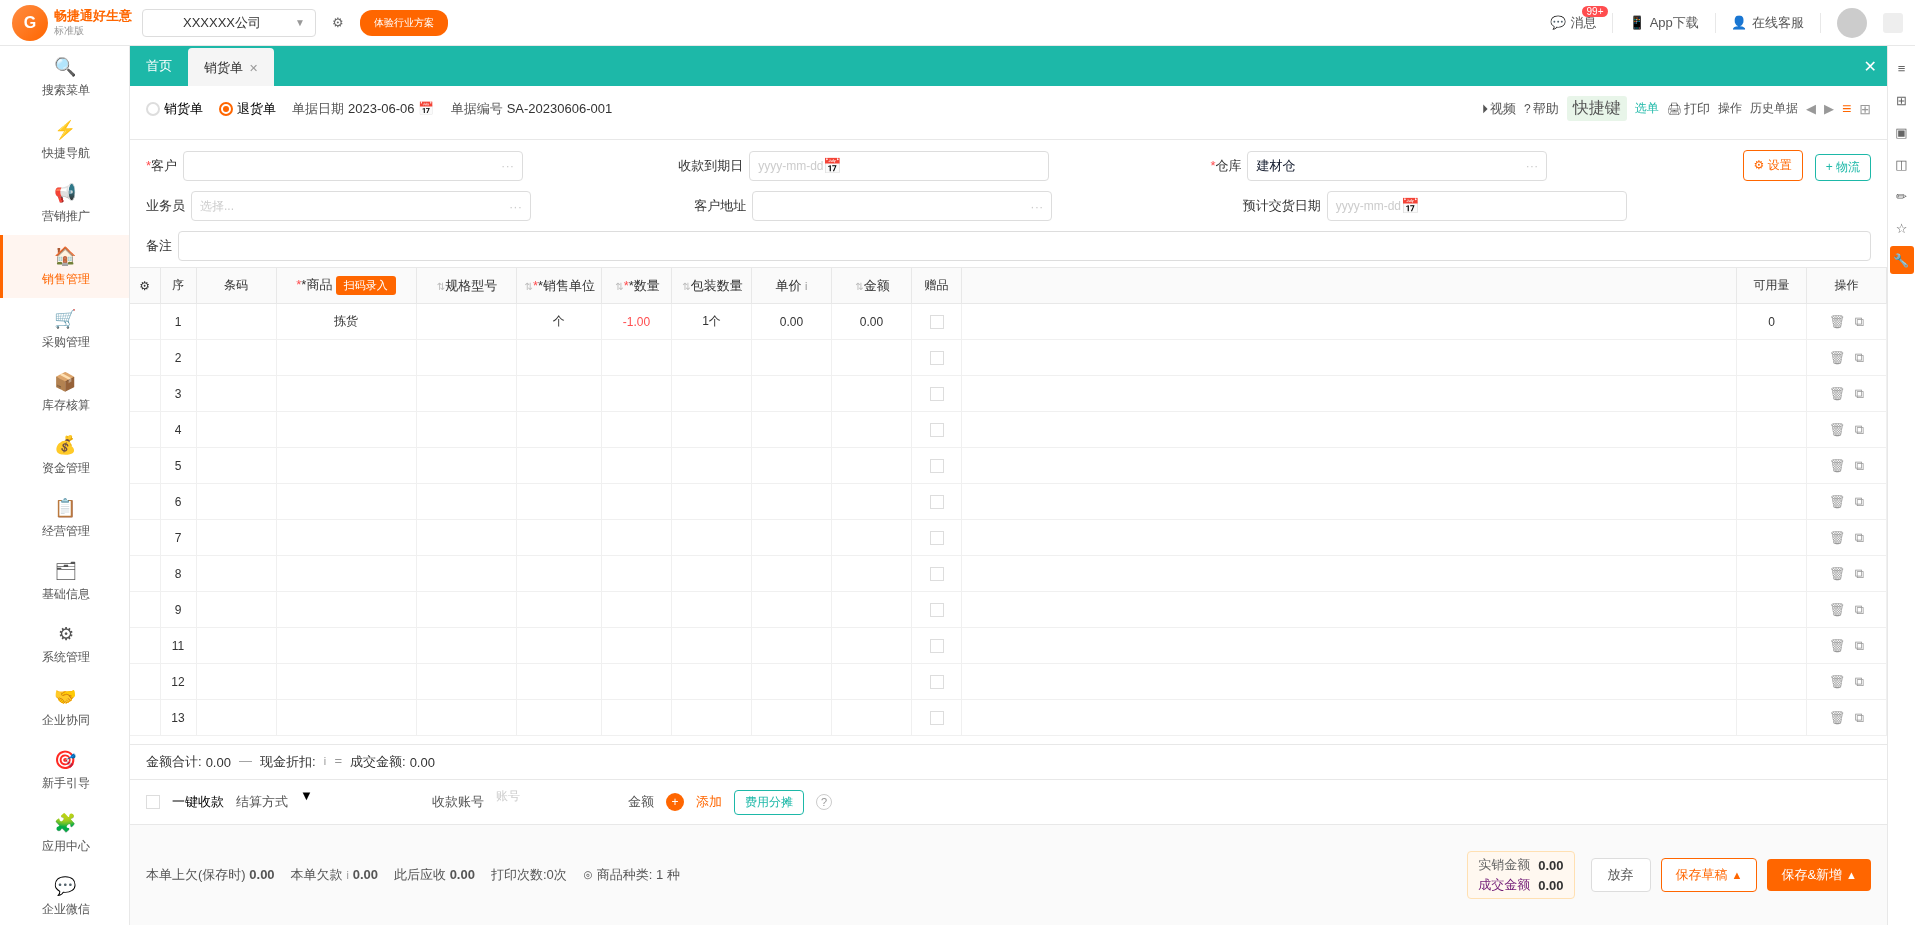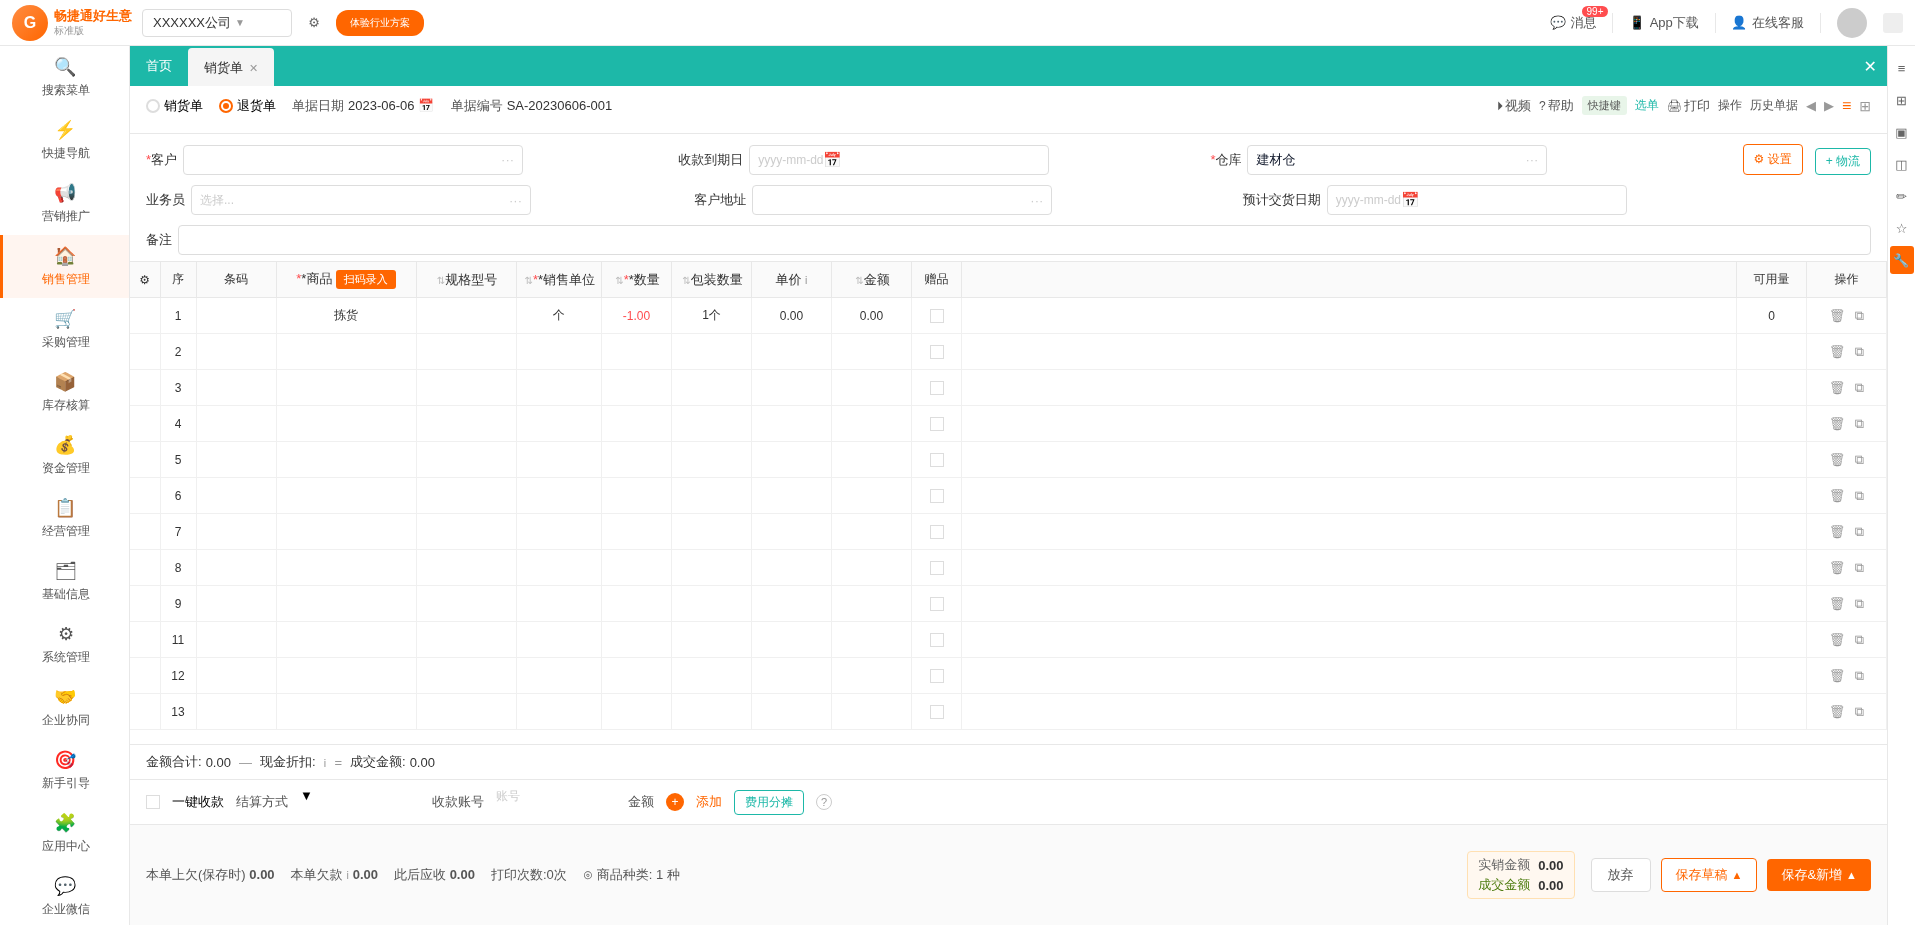--- a/index.html
+++ b/index.html
@@ -6,21 +6,21 @@
     body { background: #f0f2f5; display: flex; flex-direction: column; height: 925px; overflow: hidden; }
 
     
     .topbar { background: #fff; height: 46px; display: flex; align-items: center; padding: 0 12px; border-bottom: 1px solid #e8e8e8; flex-shrink: 0; }
     .topbar-logo { display: flex; align-items: center; gap: 6px; width: 130px; }
     .logo-icon { width: 36px; height: 36px; background: linear-gradient(135deg, #ff8c42, #ff6600); border-radius: 50%; display: flex; align-items: center; justify-content: center; color: white; font-size: 16px; font-weight: bold; }
     .logo-text { color: #333; font-size: 12px; line-height: 1.3; }
     .logo-text .main { color: #ff6600; font-weight: bold; font-size: 13px; }
     .logo-text .sub { color: #999; font-size: 10px; }
     .topbar-company { display: flex; align-items: center; gap: 4px; padding: 4px 10px; border: 1px solid #ddd; border-radius: 4px; cursor: pointer; min-width: 150px; }
-    .topbar-company span { color: #333; }
+    .topbar-company span { color: #333; margin-left: 30px; }
     .topbar-company .arrow { color: #999; font-size: 10px; }
     .topbar-gear { margin-left: 8px; width: 28px; height: 28px; display: flex; align-items: center; justify-content: center; cursor: pointer; color: #666; }
     .topbar-trial { background: #ff6600; color: white; border: none; border-radius: 12px; padding: 6px 14px; cursor: pointer; font-size: 10px; margin-left: 8px; }
     .topbar-right { margin-left: auto; display: flex; align-items: center; gap: 16px; }
     .topbar-right-item { display: flex; align-items: center; gap: 4px; color: #555; cursor: pointer; font-size: 12px; position: relative; }
     .badge { background: #ff4d4f; color: white; border-radius: 10px; padding: 0 5px; font-size: 10px; position: absolute; top: -8px; right: -12px; }
     .avatar { width: 30px; height: 30px; background: #ccc; border-radius: 50%; }
 
     
     .main-layout { display: flex; flex: 1; overflow: hidden; }
@@ -89,21 +89,21 @@
     .col-gift { width: 50px; }
     .col-available { width: 70px; }
     .col-ops { width: 80px; }
     .text-red { color: #ff4d4f; }
     .text-required { color: #ff4d4f; }
     .sort-icon { color: #bbb; font-size: 10px; margin-left: 2px; }
     .gear-col { width: 30px; }
 
     
     .form-summary { background: #fff; padding: 8px 16px; border-top: 1px solid #e8e8e8; flex-shrink: 0; }
-    .summary-row { display: flex; align-items: center; gap: 8px; }
+    .summary-row { display: flex; gap: 8px; }
     .summary-item { display: flex; align-items: center; gap: 4px; font-size: 13px; color: #333; }
     .summary-value { color: #333; font-weight: 500; }
     .summary-dash { color: #999; }
     .summary-equals { color: #999; }
 
     
     .payment-row { background: #fff; padding: 8px 16px; border-top: 1px solid #e8e8e8; display: flex; align-items: center; gap: 12px; flex-shrink: 0; }
     .checkbox { width: 14px; height: 14px; border: 1px solid #ddd; display: inline-block; vertical-align: middle; }
     .btn-expense { background: transparent; border: 1px solid #1db8a8; color: #1db8a8; border-radius: 4px; padding: 3px 10px; cursor: pointer; font-size: 12px; }
     .add-circle { display: inline-flex; align-items: center; justify-content: center; width: 18px; height: 18px; background: #ff6600; border-radius: 50%; color: white; font-size: 12px; cursor: pointer; }
@@ -271,21 +271,21 @@
           </div>
 
           <div class="meta-item">
             <span class="label">单据编号</span>
             <span class="value">SA-20230606-001</span>
           </div>
 
           <div class="form-header-right" style="margin-left:auto;">
             <span style="color:#555;font-size:12px;cursor:pointer;display:flex;align-items:center;gap:2px;">⏵ <span>视频</span></span>
             <span style="color:#555;font-size:12px;cursor:pointer;display:flex;align-items:center;gap:2px;">? <span>帮助</span></span>
-            <span style="color:#555;font-size:11px;cursor:pointer;background:#e8f5e9;padding:2px 6px;border-radius:3px;">快捷键</span>
+            <span style="color:#555;font-size:16px;cursor:pointer;background:#e8f5e9;padding:2px 6px;border-radius:3px;">快捷键</span>
             <span style="color:#1db8a8;font-size:12px;cursor:pointer;">选单</span>
             <span style="color:#555;font-size:12px;cursor:pointer;display:flex;align-items:center;gap:2px;">🖨 <span>打印</span></span>
             <span style="color:#555;font-size:12px;cursor:pointer;">操作</span>
             <span style="color:#555;font-size:12px;cursor:pointer;">历史单据</span>
             <span style="color:#999;cursor:pointer;">◀</span>
             <span style="color:#999;cursor:pointer;">▶</span>
             <span style="color:#ff6600;cursor:pointer;font-size:16px;">≡</span>
             <span style="color:#999;cursor:pointer;font-size:14px;">⊞</span>
           </div>
         </div>
@@ -689,21 +689,21 @@
             <span>1</span>
             <span>种</span>
           </span>
         </div>
         <div class="action-summary">
           <div class="action-summary-row">
             <span style="color:#666;">实销金额</span>
             <span style="color:#333;font-weight:bold;">0.00</span>
           </div>
           <div class="action-summary-row">
-            <span style="color:#4d7c0f;">成交金额</span>
+            <span style="color:#701a75;">成交金额</span>
             <span style="color:#333;font-weight:bold;">0.00</span>
           </div>
         </div>
         <div class="action-bar-right">
           <button class="btn-discard">放弃</button>
           <button class="btn-save-draft">
             <span>保存草稿</span>
             <span class="btn-arrow">▲</span>
           </button>
           <button class="btn-save-new">

